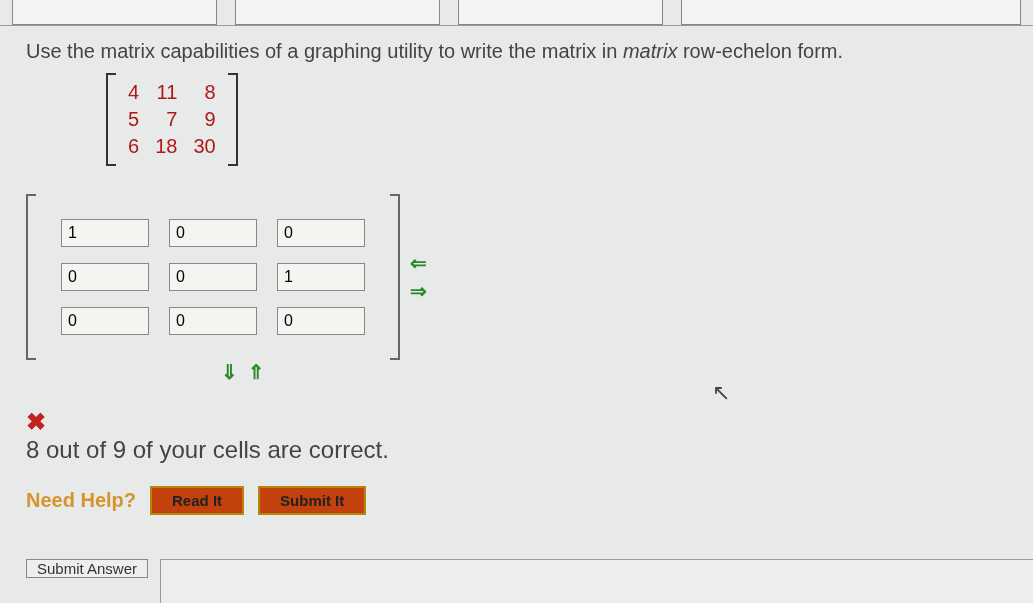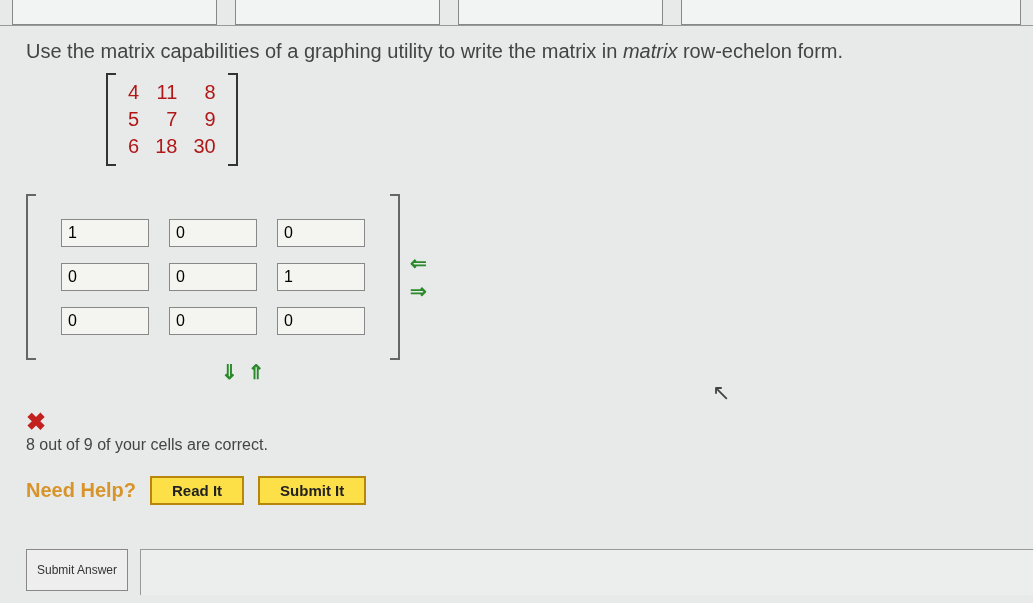--- a/index.html
+++ b/index.html
@@ -104,55 +104,55 @@
   .feedback {
     margin-top: 28px;
   }
   .x-mark {
     font-size: 24px;
     font-weight: bold;
     color: #c32020;
     line-height: 1;
   }
   .feedback-text {
-    font-size: 16px;
+    font-size: 24px;
     color: #444;
     margin-top: 2px;
   }
   .help-row {
     margin-top: 22px;
     display: flex;
     align-items: center;
     gap: 14px;
   }
   .need-help {
     font-size: 20px;
     font-weight: bold;
     color: #d7942a;
   }
   .help-btn {
-    background: #fde047;
+    background: #c2410c;
     border: 2px solid #b8860b;
     font-size: 15px;
     font-weight: bold;
     padding: 4px 20px;
     cursor: pointer;
     color: #222;
   }
   .bottom-row {
     margin-top: 44px;
     display: flex;
     align-items: flex-start;
     gap: 12px;
   }
   .submit-btn {
     background: #eee;
     border: 1px solid #888;
-    font-size: 12px;
-    padding: 13px 10px;
+    font-size: 15px;
+    padding: 0 10px;
     cursor: pointer;
     color: #333;
   }
   .bottom-box {
     flex: 1;
     height: 46px;
     border-top: 1px solid #999;
     border-left: 1px solid #999;
     background: #eceeee;
   }

